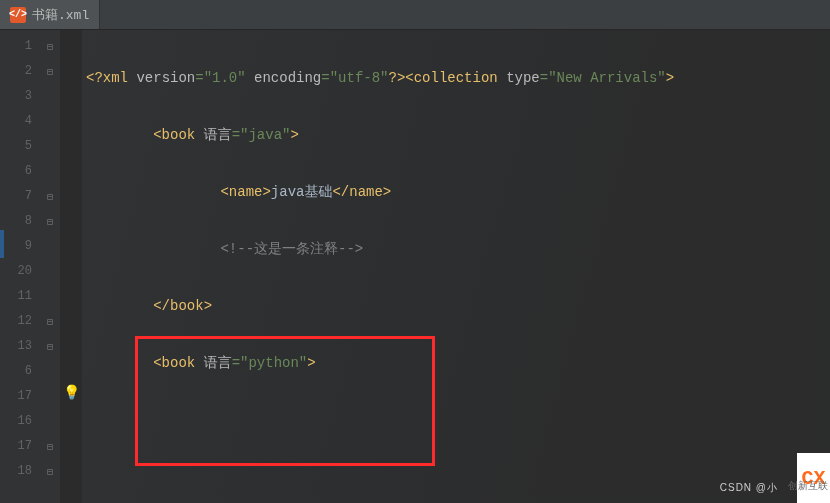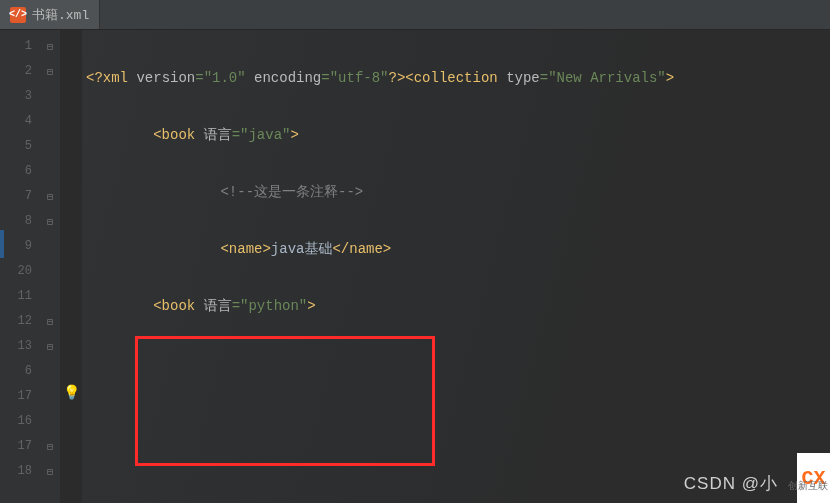--- a/index.html
+++ b/index.html
@@ -101,21 +101,21 @@
     right: 0px; bottom: 0px;
     width: 33px; height: 50px;
     background: #fff;
     display: flex; align-items: center; justify-content: center;
     color: #ff6b1a; font-weight: bold; font-size: 20px;
   }
   .watermark-text {
     position: absolute;
     right: 52px; bottom: 8px;
     color: #cfcfcf;
-    font-size: 17px;
+    font-size: 10px;
     letter-spacing: 1px;
     font-family: sans-serif;
   }
   .watermark-cn {
     position: absolute;
     right: 2px; bottom: 10px;
     color: #666; font-size: 10px; font-family: sans-serif;
   }
   .left-strip {
     position: absolute;
@@ -179,22 +179,23 @@
     <div class="fold-mark">⊟</div>
   </div>
 
   <div class="bulb-col">
     <span class="bulb" style="top:354px;">💡</span>
   </div>
 
   <div class="code">
     <div class="line"><span class="t">&lt;?xml </span><span class="a">version</span><span class="v">="1.0"</span><span> </span><span class="a">encoding</span><span class="v">="utf-8"</span><span class="t">?&gt;</span><span class="t">&lt;collection </span><span class="a">type</span><span class="v">="New Arrivals"</span><span class="t">&gt;</span></div>
     <div class="line"><span>        </span><span class="t">&lt;book </span><span class="a">语言</span><span class="v">="java"</span><span class="t">&gt;</span></div>
+    <div class="line"><span>                </span><span class="t">&lt;name&gt;</span><span class="tx">java基础</span><span class="t">&lt;/name&gt;</span></div>
     <div class="line"><span>                </span><span class="cm">&lt;!--这是一条注释--&gt;</span></div>
-    <div class="line"><span>                </span><span class="t">&lt;name&gt;</span><span class="tx">java基础</span><span class="t">&lt;/name&gt;</span></div>
+    <div class="line"><span>        </span><span class="t">&lt;/book&gt;</span></div>
     <div class="line"><span>        </span><span class="t">&lt;book </span><span class="a">语言</span><span class="v">="python"</span><span class="t">&gt;</span></div>
     
     
     
     
     
     
     
     
     

